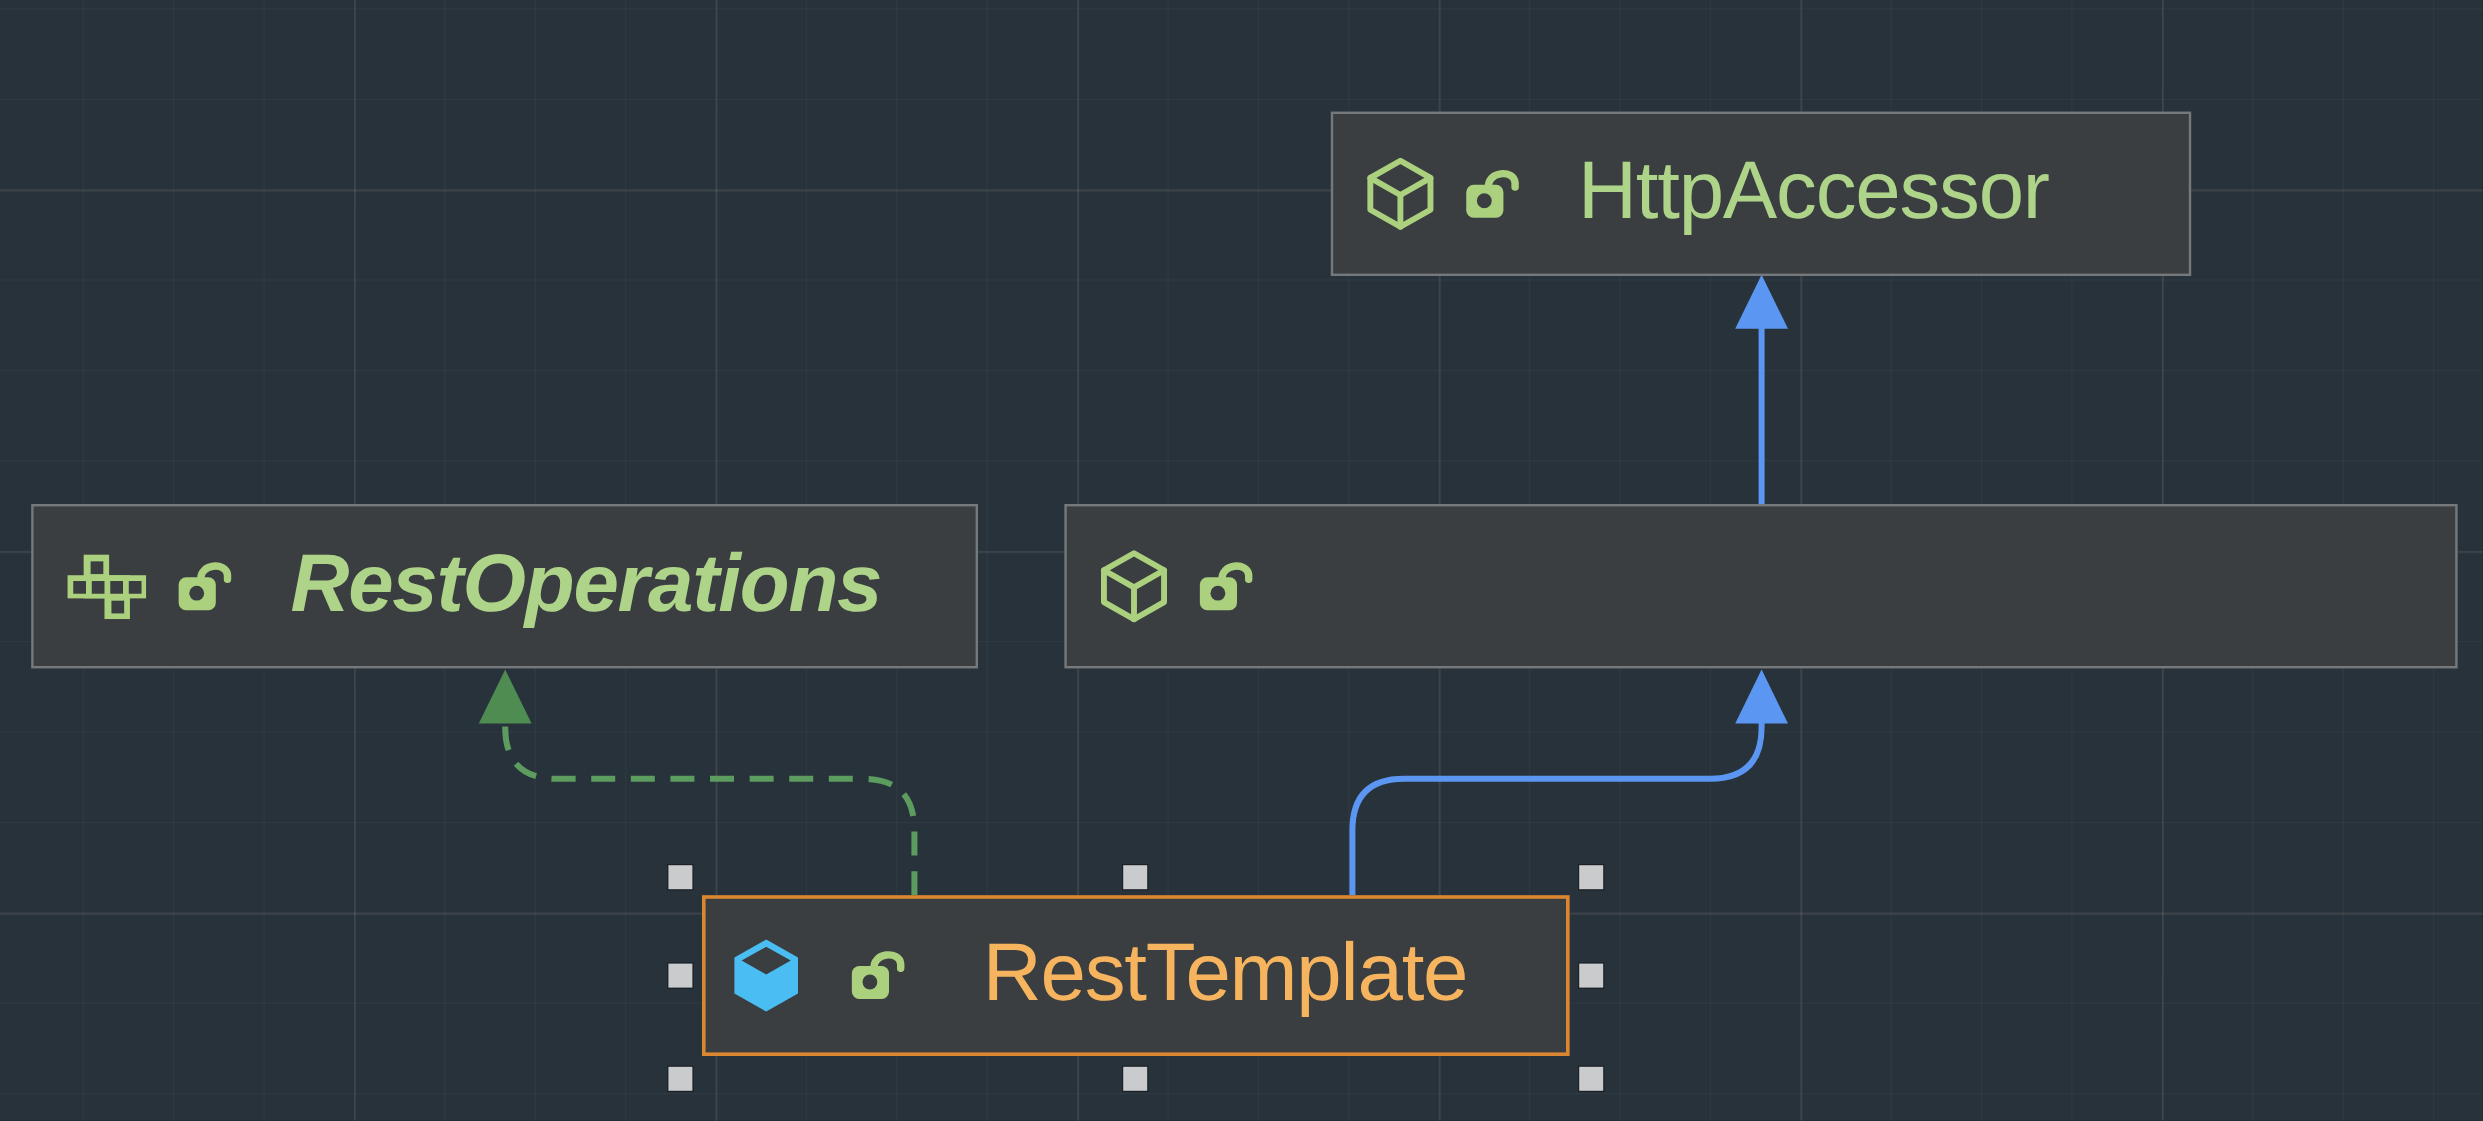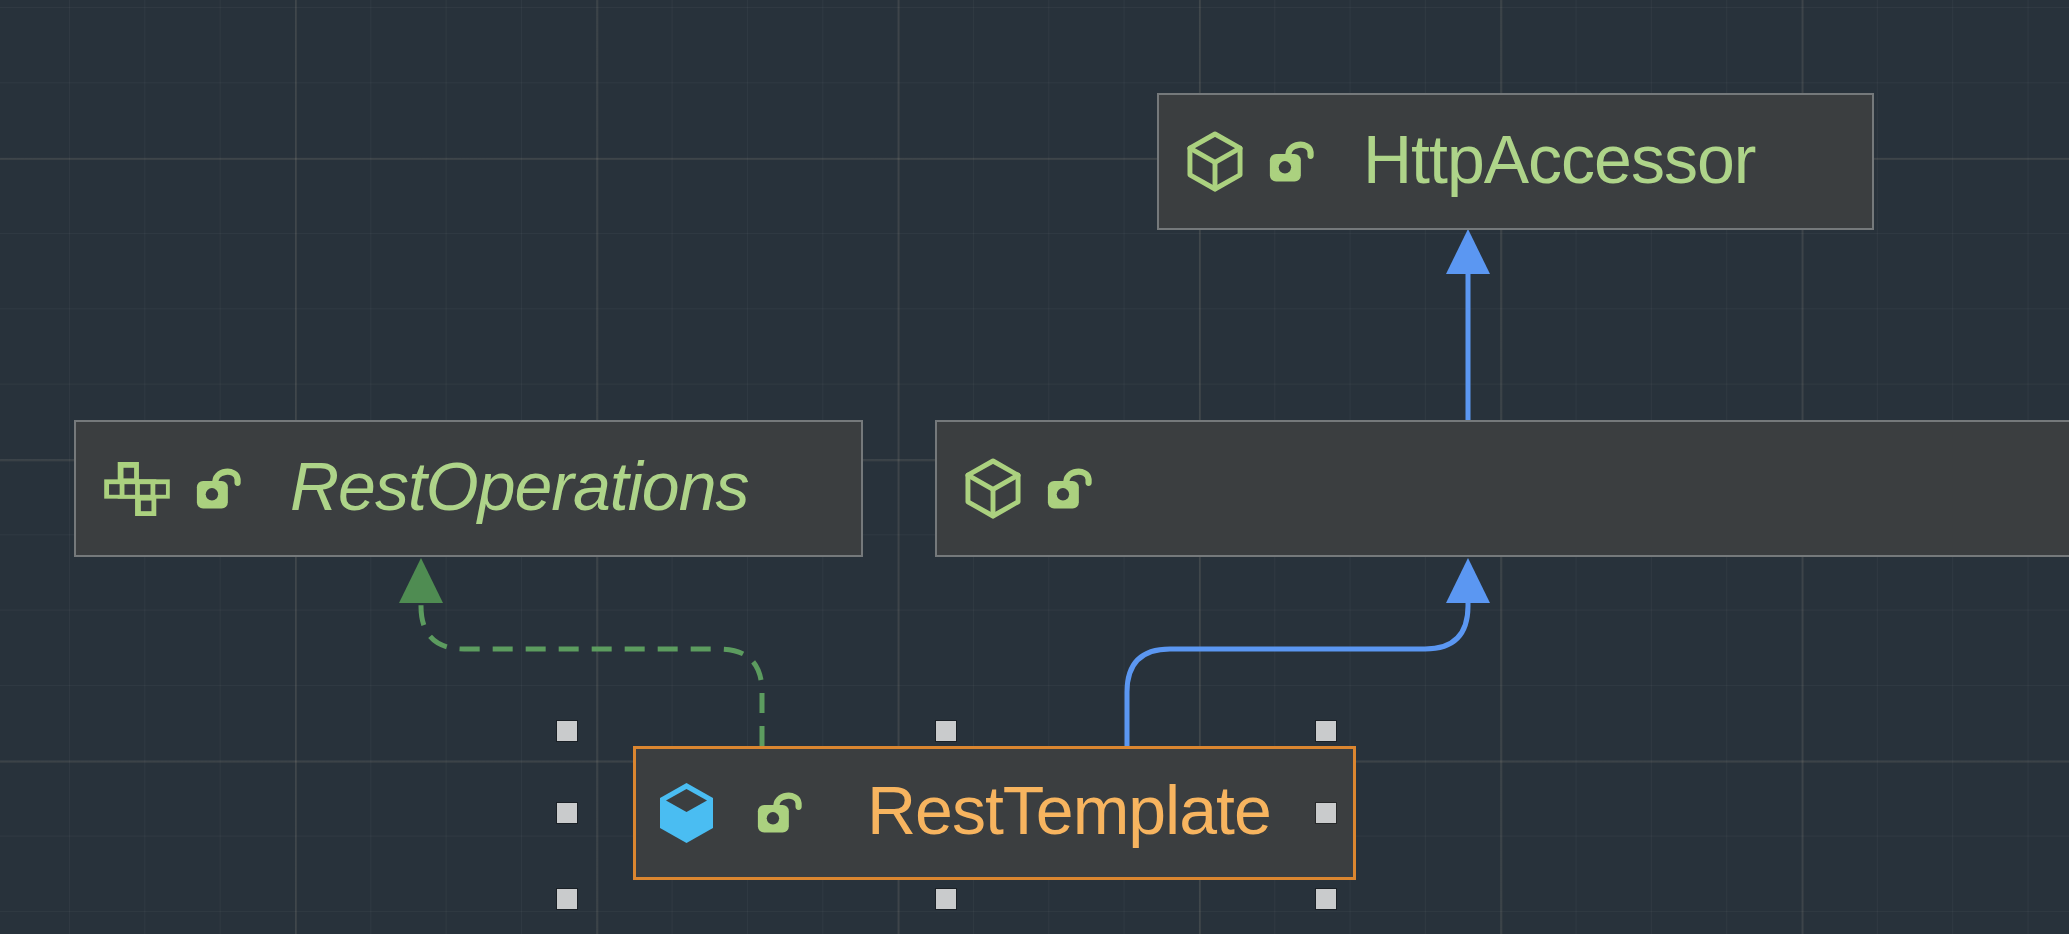--- a/index.html
+++ b/index.html
@@ -20,21 +20,20 @@
   .edges{position:absolute;left:0;top:0;width:2069px;height:934px;pointer-events:none;}
   .node{
     position:absolute;
     box-sizing:border-box;
     background:#3B3E40;
     border:2px solid #75797B;
     display:flex;
     align-items:center;
     padding-left:28px;
     gap:26px;
-    margin-left:48px;
   }
   .node.selected{border:3px solid #DB8630;gap:42px;}
   .node .label{
     font-size:68px;
     letter-spacing:-1px;
     color:#AED489;
     white-space:nowrap;
     margin-left:22px;
     padding-bottom:6px;
   }
@@ -80,21 +79,21 @@
       </g>
     </svg>
     <svg class="icon" width="46" height="46" viewBox="0 0 52 52">
       <path d="M22,20 C20,4 46,2 47,15 L47,19" fill="none" stroke="#ABD17F" stroke-width="7" stroke-linecap="round"></path>
       <rect x="1" y="17" width="35" height="31" rx="7" fill="#ABD17F"></rect>
       <circle cx="18" cy="32" r="7" fill="#3B3E40"></circle>
     </svg>
     <span class="label">HttpAccessor</span>
   </div>
 
-  <div class="node" style="left:26px;top:420px;width:789px;height:137px;">
+  <div class="node" style="left:26px;top:420px;width:789px;height:137px;font-weight:bold;">
     <svg class="icon" width="66" height="54" viewBox="0 0 68 56">
       <g fill="#ABD17F">
         <rect x="0" y="18" width="68" height="20"></rect>
         <rect x="14" y="0" width="22" height="38"></rect>
         <rect x="32" y="18" width="22" height="38"></rect>
       </g>
       <g fill="#3B3E40">
         <rect x="20" y="6" width="11" height="11"></rect>
         <rect x="5" y="23" width="11" height="11"></rect>
         <rect x="21" y="23" width="11" height="11"></rect>

